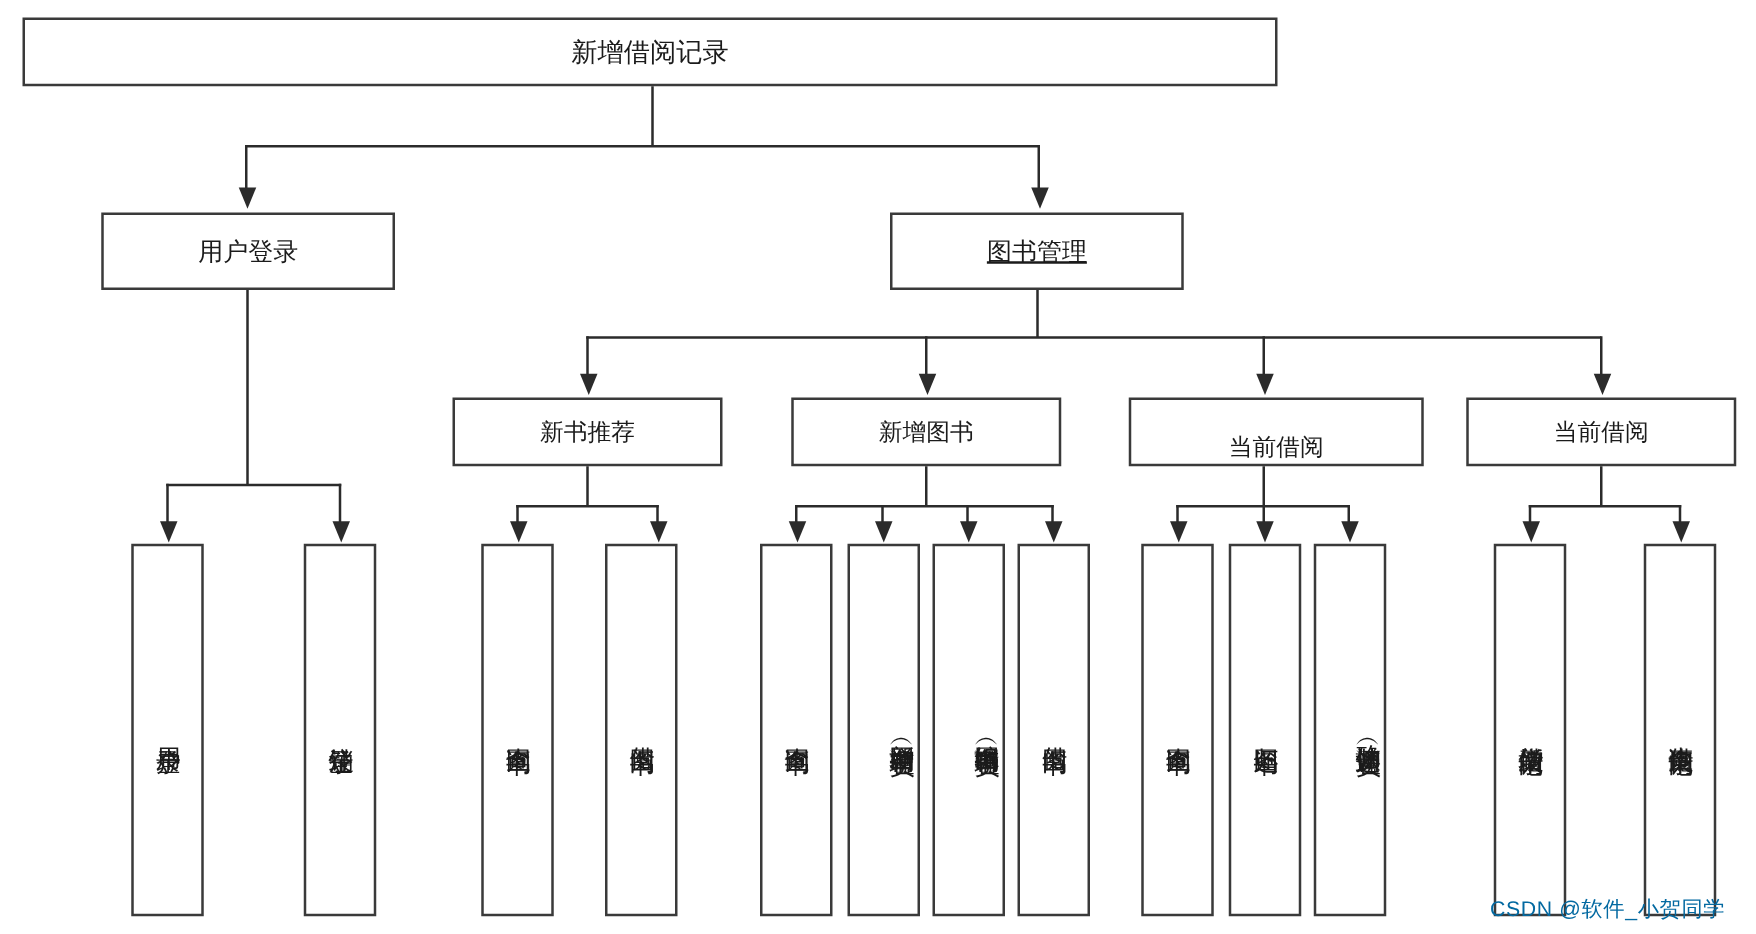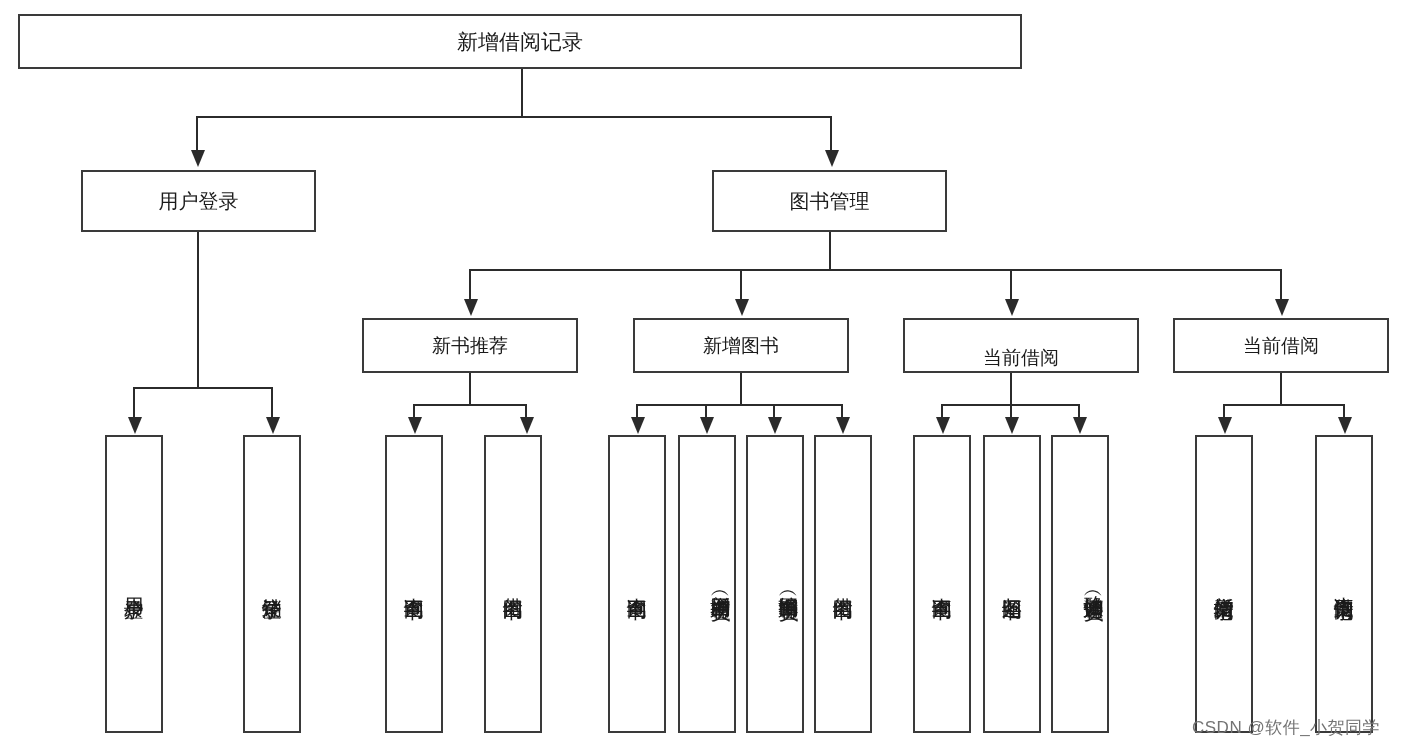--- a/index.html
+++ b/index.html
@@ -69,21 +69,21 @@
     position: absolute;
     width: 0;
     height: 0;
     border-left: 7px solid transparent;
     border-right: 7px solid transparent;
     border-top: 17px solid #2b2b2b;
   }
   .watermark {
     position: absolute;
     font-size: 17px;
-    color: #737373;
+    color: #0369a1;
     white-space: nowrap;
     letter-spacing: 0.5px;
   }
 </style>
 </head>
 <body>
 
 <div id="canvas">
 
   <div class="node root" style="left:18px; top:14px; width:1004px; height:55px;">
@@ -96,21 +96,21 @@
 
   <div class="edge v" style="left:196px; top:116px; height:36px;"></div>
   <div class="arrow" style="left:191px; top:150px;"></div>
   <div class="edge v" style="left:830px; top:116px; height:36px;"></div>
   <div class="arrow" style="left:825px; top:150px;"></div>
 
   <div class="node tier2" style="left:81px; top:170px; width:235px; height:62px;">
     <span class="node-label">用户登录</span>
   </div>
 
-  <div class="node tier2" style="left:712px; top:170px; width:235px; height:62px;">
+  <div class="node tier2" style="left:712px; top:170px; width:235px; height:62px;text-decoration:underline;">
     <span class="node-label">图书管理</span>
   </div>
 
   <div class="edge v" style="left:197px; top:232px; height:156px;"></div>
   <div class="edge h" style="left:133px; top:387px; width:140px;"></div>
   <div class="edge v" style="left:133px; top:387px; height:32px;"></div>
   <div class="arrow" style="left:128px; top:417px;"></div>
   <div class="edge v" style="left:271px; top:387px; height:32px;"></div>
   <div class="arrow" style="left:266px; top:417px;"></div>
 

